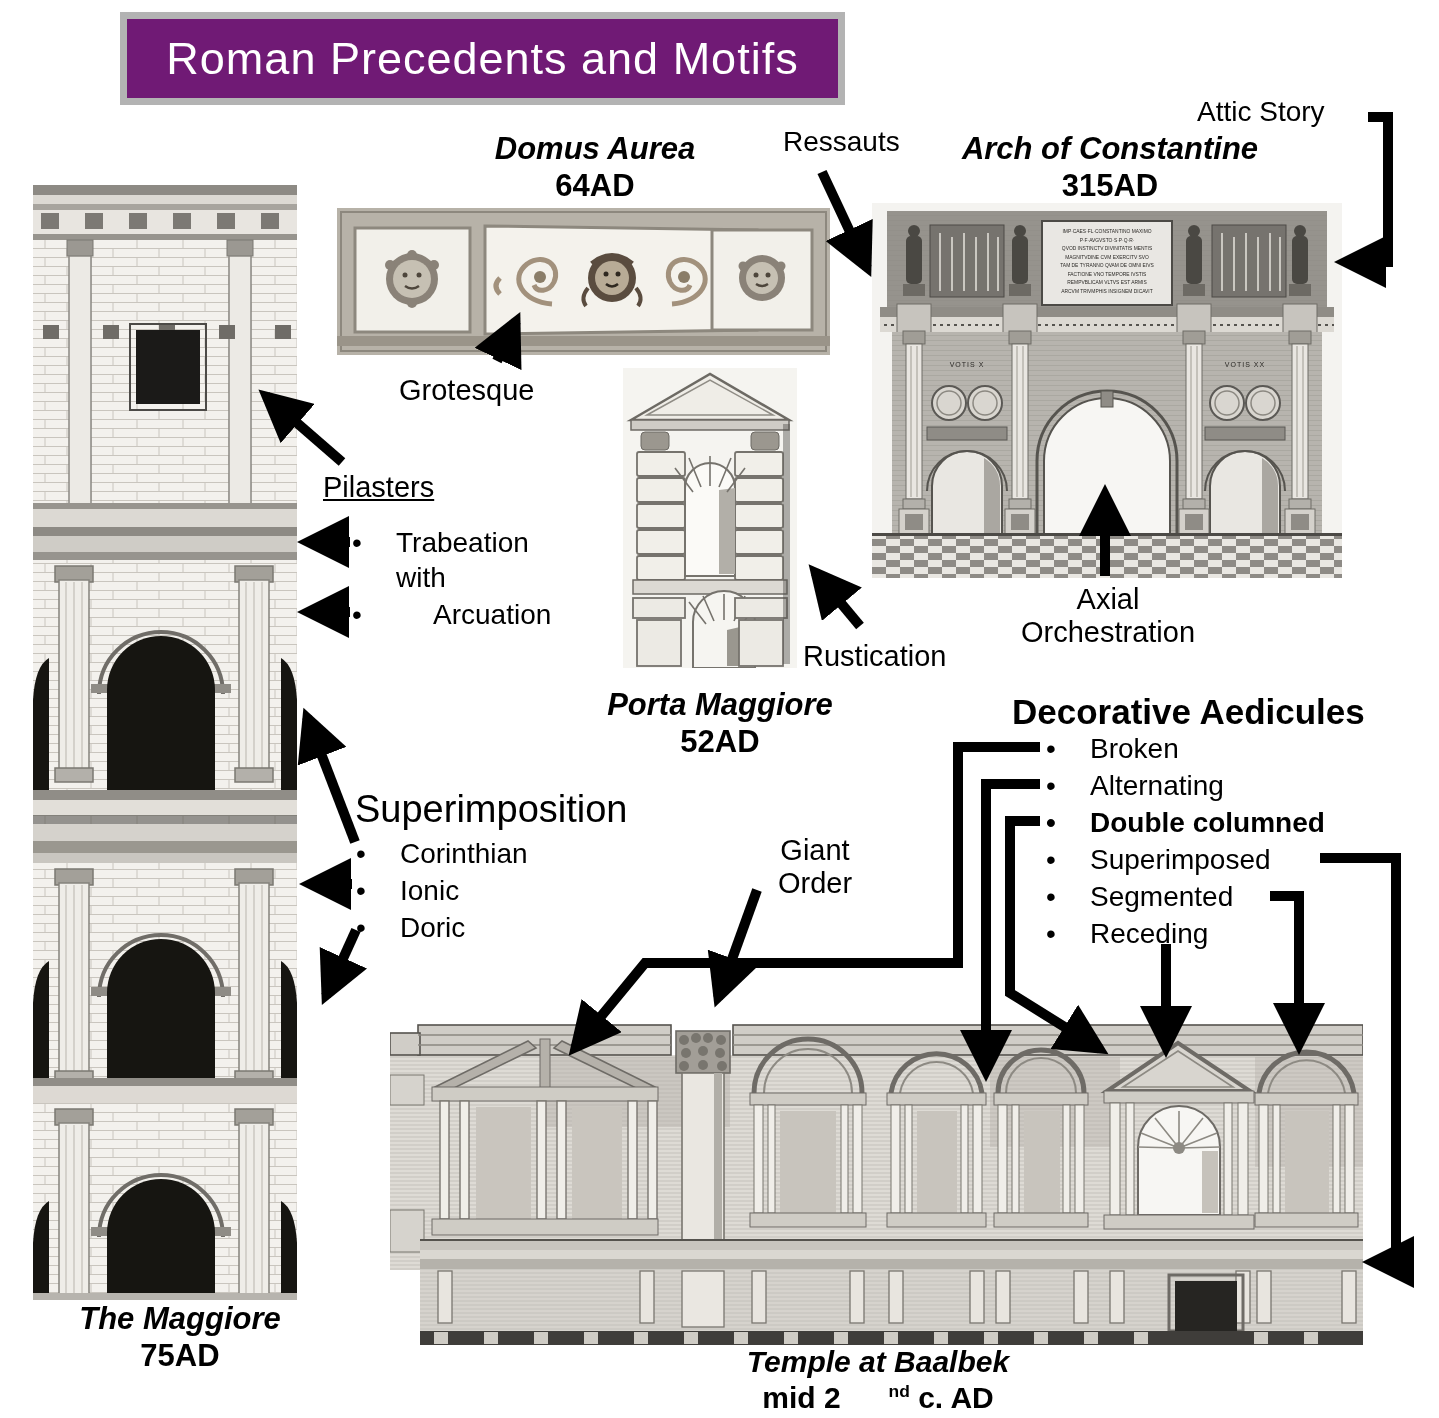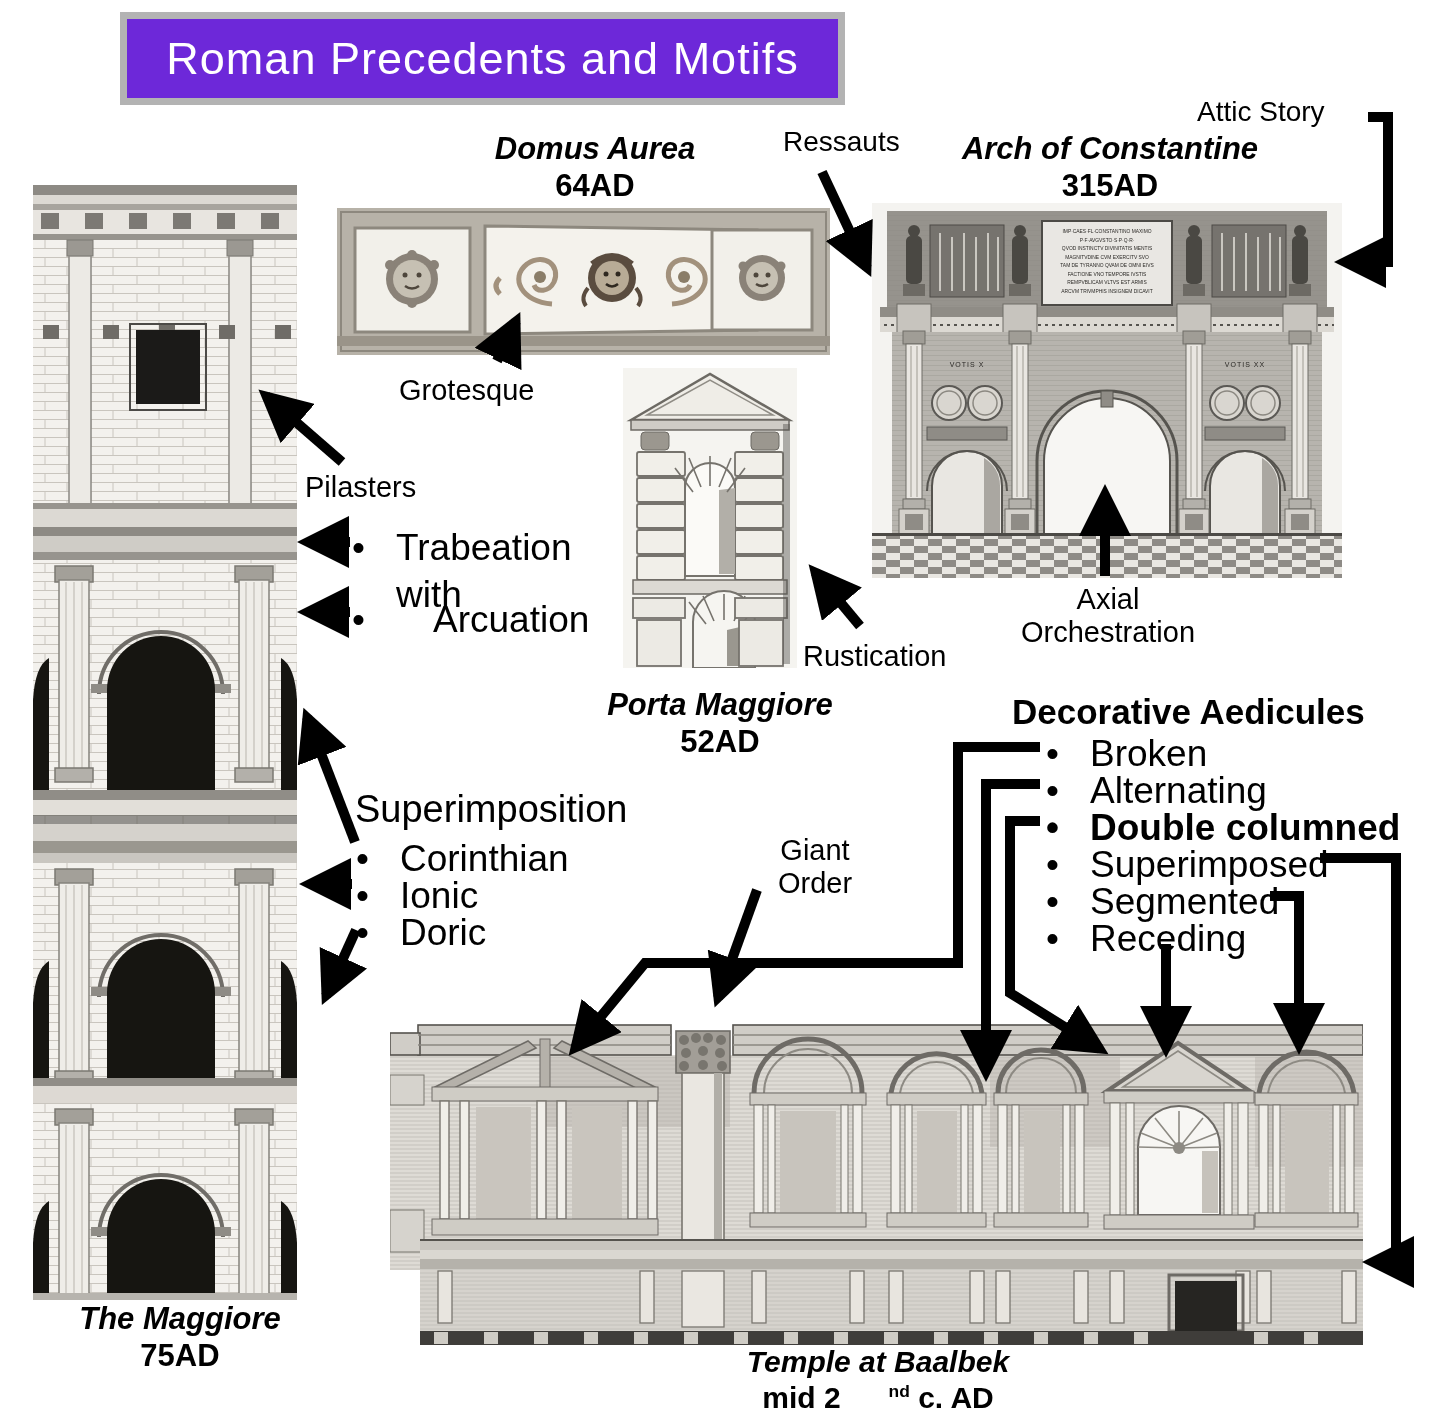--- a/index.html
+++ b/index.html
@@ -7,24 +7,24 @@
           font-family:"Liberation Sans", sans-serif;color:#000;}
   .fig{position:absolute;}
   .lbl{position:absolute;white-space:nowrap;color:#000000;line-height:1.15;}
   .s28{font-size:28px;}
   .s29{font-size:29px;}
   .cap{font-size:31px;font-weight:600;text-align:center;line-height:1.2;}
   .cap .nm{font-style:italic;}
   .heading1{font-size:38px;}
   .heading2{font-size:35px;font-weight:700;}
   .titlebox{position:absolute;left:120px;top:12px;width:725px;height:93px;
-            background:#6d28d9;border:7px solid #b3b3b3;box-sizing:border-box;
+            background:#701a75;border:7px solid #b3b3b3;box-sizing:border-box;
             display:flex;align-items:center;justify-content:center;}
   .titlebox span{color:#fff;font-size:45px;letter-spacing:1px;}
-  .bullet-item{position:absolute;display:flex;font-size:37px;line-height:1.26;}
+  .bullet-item{position:absolute;display:flex;font-size:28px;line-height:1.26;}
   .bullet-item .dot{width:44px;flex:0 0 44px;}
   .bullet-item .dot::before{content:'\2022';}
   .center-lbl{text-align:center;}
   sup.ord{font-size:0.58em;vertical-align:super;margin-left:48px;}
   svg{display:block;}
   #arrows{position:absolute;left:0;top:0;pointer-events:none;}
 </style>
 </head>
 <body>
 
@@ -525,21 +525,21 @@
 
   <div class="lbl cap" style="left:960px;top:130px;width:300px;">
     <div class="nm">Arch of Constantine</div>
     <div>315AD</div>
   </div>
 
   <div class="lbl s28" style="left:1197px;top:96px;">Attic Story</div>
 
   <div class="lbl s29" style="left:399px;top:374px;">Grotesque</div>
 
-  <div class="lbl s29" style="left:305px;top:471px;">Pilasters</div>
+  <div class="lbl s29" style="left:323px;top:471px;text-decoration:underline;">Pilasters</div>
 
   <div class="bullet-item" style="left:352px;top:525px;">
     <span class="dot"></span>
     <span>
       <span>Trabeation</span><br>
       <span>with</span>
     </span>
   </div>
   <div class="bullet-item" style="left:352px;top:597px;gap:37px;">
     <span class="dot"></span>

